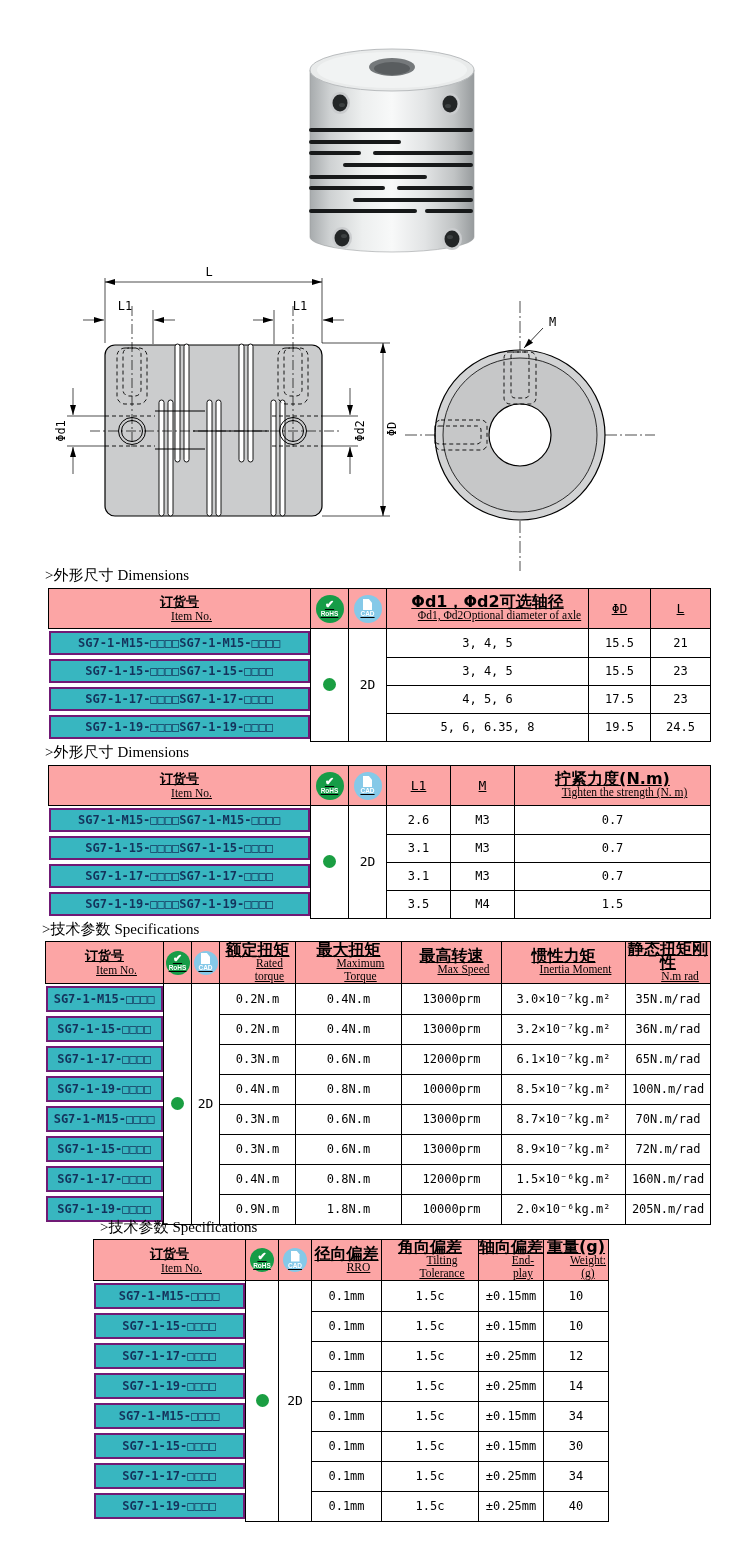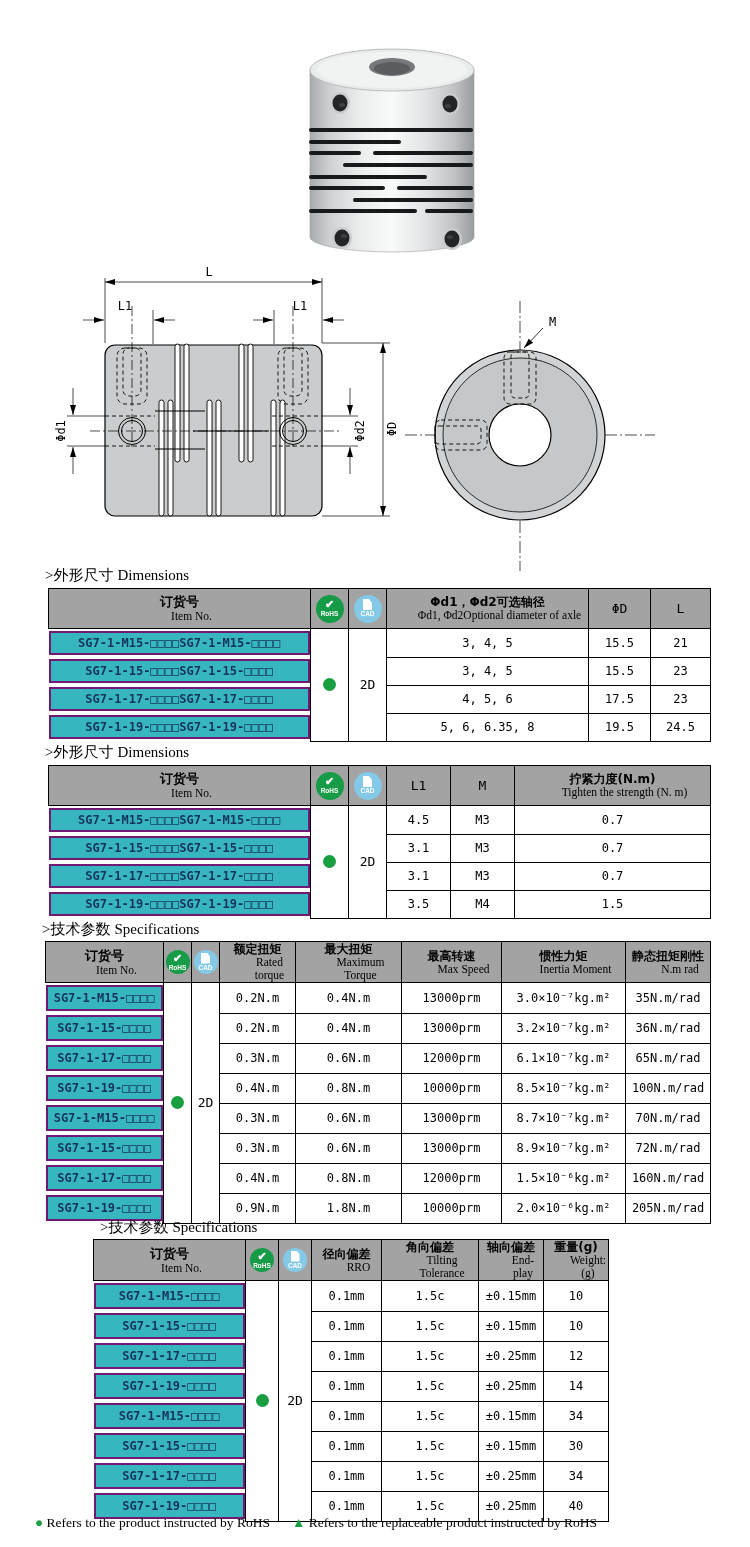--- a/index.html
+++ b/index.html
@@ -9,23 +9,23 @@
 
   
   .sec-title{position:absolute;font-size:15px;font-weight:normal;white-space:nowrap;}
   .sec-title .mark{font-family:"Liberation Serif",serif;}
   .sec-title .zh{font-family:"DejaVu Sans",sans-serif;}
   .sec-title .en{font-family:"Liberation Serif",serif;margin-left:4px;}
 
   
   table.t{border-collapse:collapse;position:absolute;table-layout:fixed;}
   .t th,.t td{border:1px solid #000;padding:0;text-align:center;vertical-align:middle;overflow:hidden;}
-  .t thead th{background:#a3a3a3;}
+  .t thead th{background:#fca5a5;text-decoration:underline;}
   .hz{font-family:"DejaVu Sans",sans-serif;font-weight:bold;font-size:13px;line-height:16px;}
-  .hz.s{font-size:12px;line-height:14px;}
+  .hz.s{font-size:16px;line-height:14px;}
   .he{font-family:"Liberation Serif",serif;font-weight:normal;font-size:11.5px;line-height:13px;padding-left:24px;}
   .mono13{font-family:"DejaVu Sans Mono","DejaVu Sans",monospace;font-size:13px;font-weight:normal;}
   td.val{font-family:"DejaVu Sans Mono","DejaVu Sans",monospace;font-size:12px;}
   td.c2d{font-family:"DejaVu Sans Mono","DejaVu Sans",monospace;font-size:13px;}
   td.icell{border:none;border-right:1px solid #000;background:#fff;}
   .ibox{background:#38b6c0;border:2px solid #701a75;margin:2px 0;height:20px;line-height:20px;
         color:#14335c;font-family:"DejaVu Sans Mono","DejaVu Sans",monospace;
         font-weight:bold;font-size:12px;white-space:nowrap;overflow:hidden;}
   .t1 thead tr,.t2 thead tr{height:40px;}
   .t1 tbody tr,.t2 tbody tr{height:27px;}
@@ -333,21 +333,21 @@
       </thead>
     <tbody>
       <tr>
         <td class="icell">
             <div class="ibox">SG7-1-M15-□□□□SG7-1-M15-□□□□</div>
           </td>
         <td rowspan="4">
             <div class="gdot"></div>
           </td>
         <td rowspan="4" class="c2d">2D</td>
-        <td class="val">4.5</td>
+        <td class="val">2.6</td>
           <td class="val">M3</td>
           <td class="val">0.7</td>
       </tr>
       <tr>
         <td class="icell">
             <div class="ibox">SG7-1-15-□□□□SG7-1-15-□□□□</div>
           </td>
         <td class="val">3.1</td>
           <td class="val">M3</td>
           <td class="val">0.7</td>
@@ -635,17 +635,14 @@
             <div class="ibox">SG7-1-19-□□□□</div>
           </td>
           <td class="val">0.1mm</td>
           <td class="val">1.5c</td>
           <td class="val">±0.25mm</td>
           <td class="val">40</td>
         </tr>
     </tbody>
   </table>
 
-  <div class="legend legend-en" style="left:35px;top:1515px">
-    <span class="g">●</span><span> Refers to the product instructed by RoHS</span><span class="gap"></span><span class="g">▲</span><span> Refers to the replaceable product instructed by RoHS</span>
-  </div>
 
 </div>
 
 </body></html>

